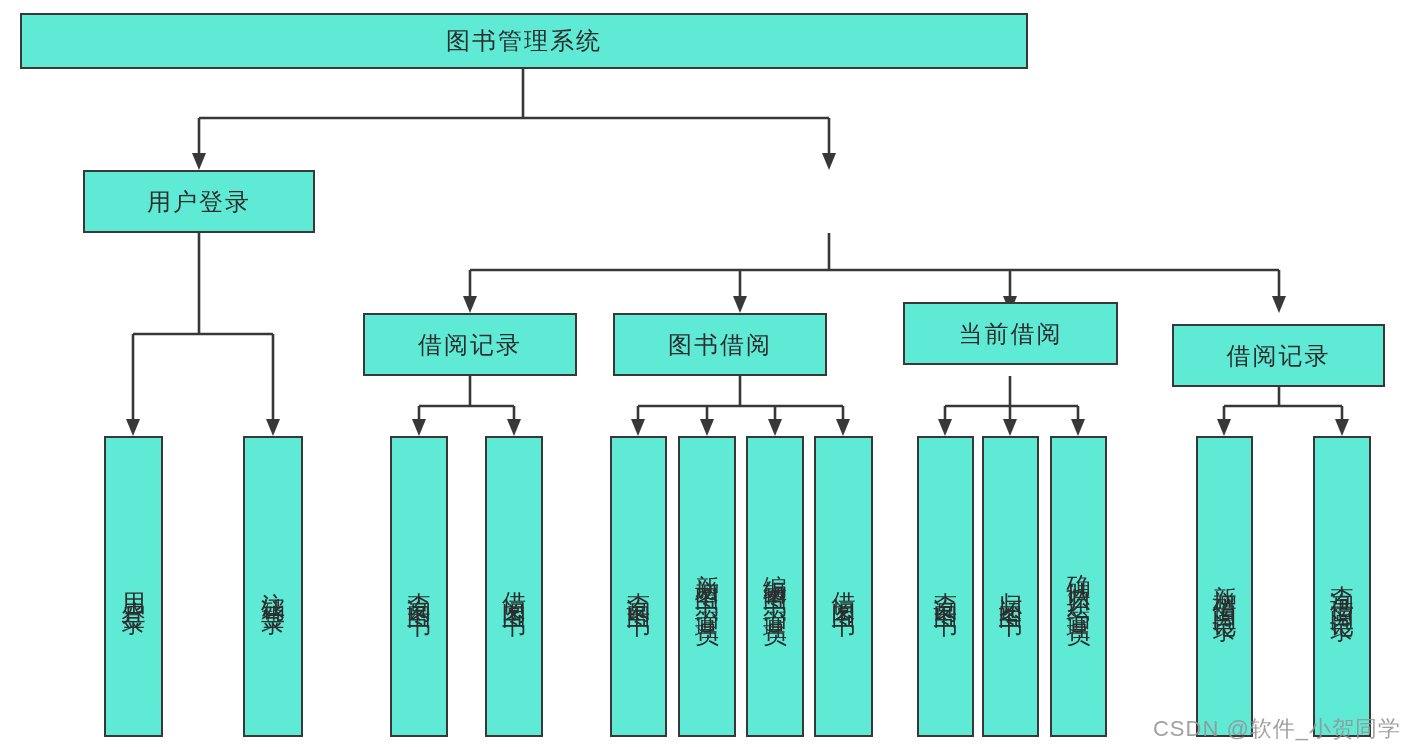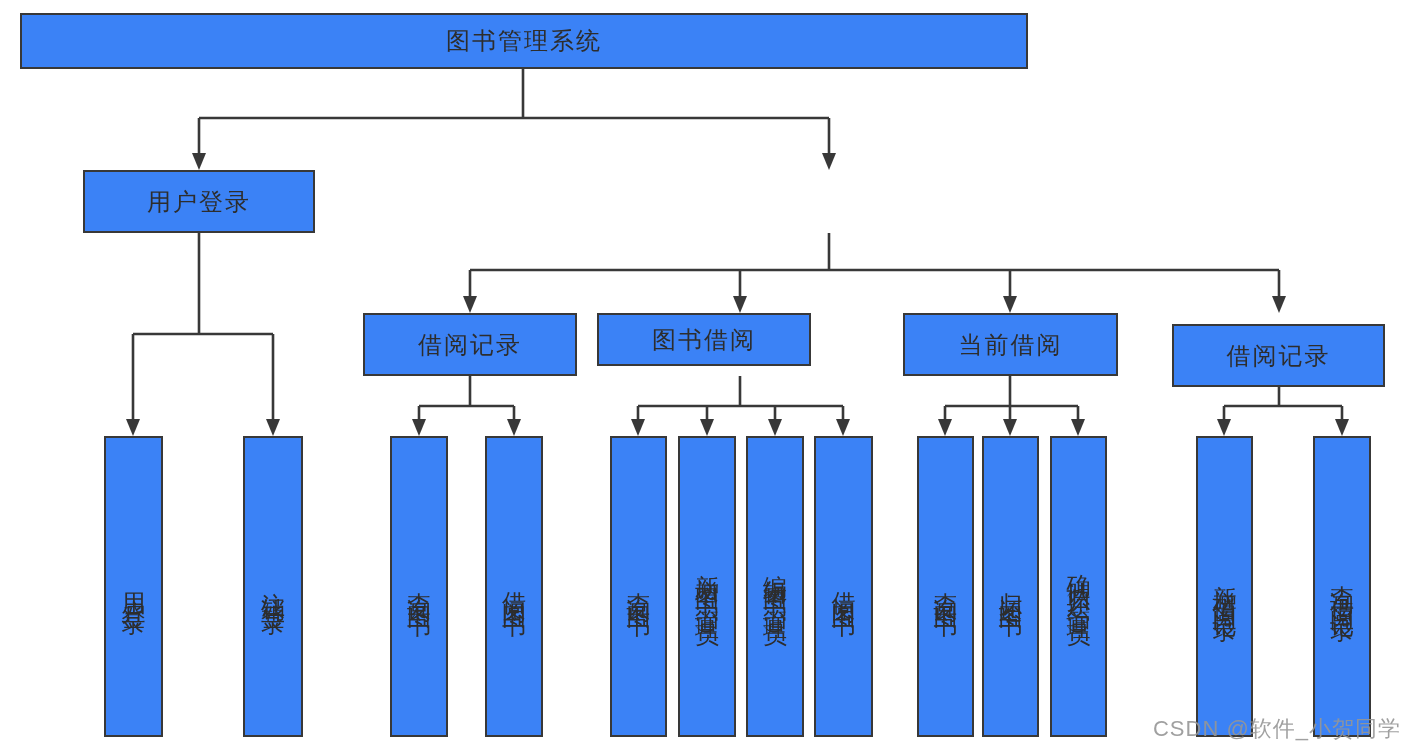--- a/index.html
+++ b/index.html
@@ -13,21 +13,21 @@
     color: #2d2d2d;
   }
   .connectors {
     position: absolute;
     left: 0; top: 0;
     width: 1405px; height: 747px;
   }
   .node {
     position: absolute;
     box-sizing: border-box;
-    background: #3b82f6;
+    background: #5eead4;
     border: 2.5px solid #383838;
     display: flex;
     align-items: center;
     justify-content: center;
     font-size: 24px;
     letter-spacing: 2px;
     color: #2d2d2d;
     white-space: nowrap;
   }
   .node.vert {
@@ -93,22 +93,22 @@
       <polygon points="1217,419 1231,419 1224,436"></polygon>
       <polygon points="1335,419 1349,419 1342,436"></polygon>
     </g>
   </svg>
 
   <div class="node" style="left:20px; top:13px; width:1008px; height:56px">图书管理系统</div>
 
   <div class="node" style="left:83px; top:170px; width:232px; height:63px">用户登录</div>
 
   <div class="node" style="left:363px; top:313px; width:214px; height:63px">借阅记录</div>
-  <div class="node" style="left:597px; top:313px; width:214px; height:53px">图书借阅</div>
-  <div class="node" style="left:903px; top:313px; width:215px; height:63px">当前借阅</div>
+  <div class="node" style="left:613px; top:313px; width:214px; height:63px">图书借阅</div>
+  <div class="node" style="left:903px; top:302px; width:215px; height:63px">当前借阅</div>
   <div class="node" style="left:1172px; top:324px; width:213px; height:63px">借阅记录</div>
 
   <div class="node vert" style="left:104px; top:436px; width:59px; height:301px">用户登录</div>
   <div class="node vert" style="left:243px; top:436px; width:60px; height:301px">注销登录</div>
 
   <div class="node vert" style="left:390px; top:436px; width:58px; height:301px">查询图书</div>
   <div class="node vert" style="left:485px; top:436px; width:58px; height:301px">借阅图书</div>
 
   <div class="node vert" style="left:610px; top:436px; width:57px; height:301px">查询图书</div>
   <div class="node vert" style="left:678px; top:436px; width:58px; height:301px">新增图书（管理员）</div>

